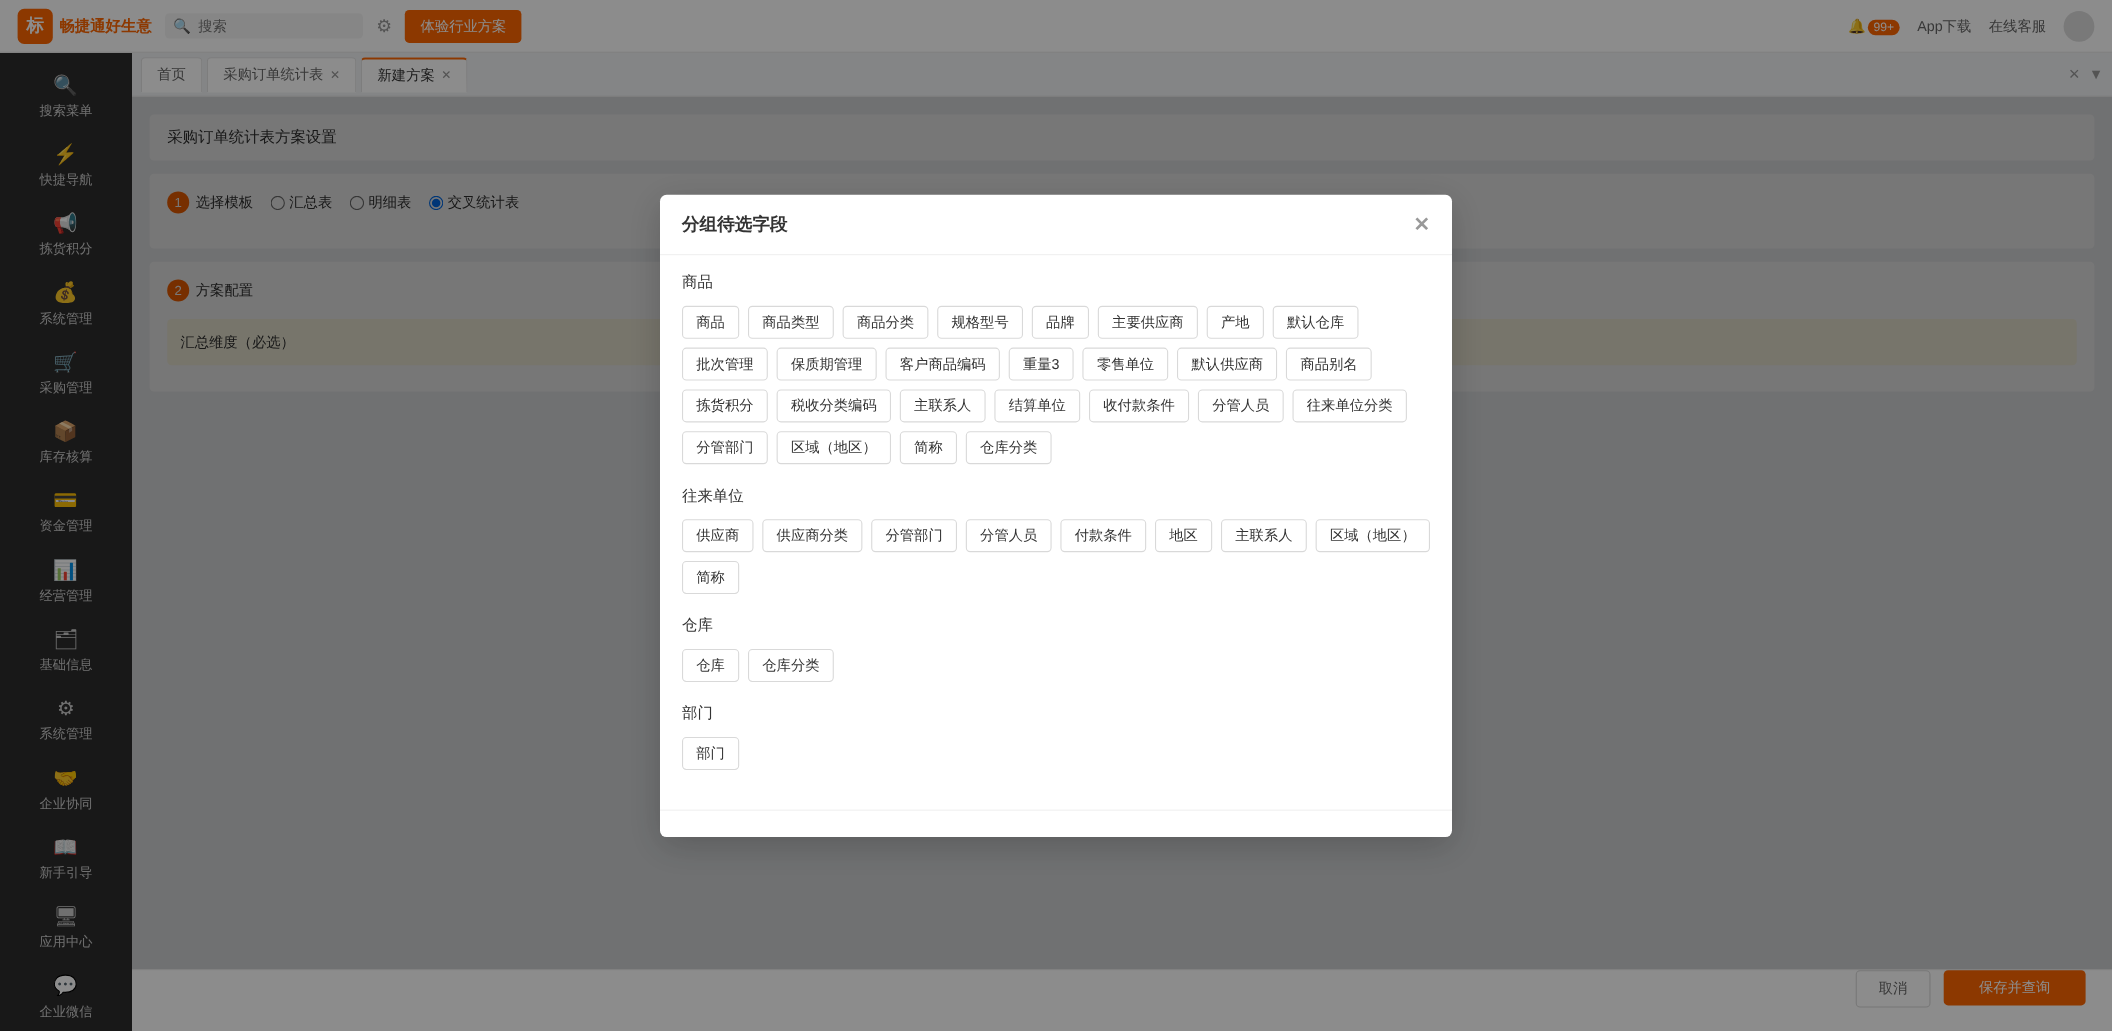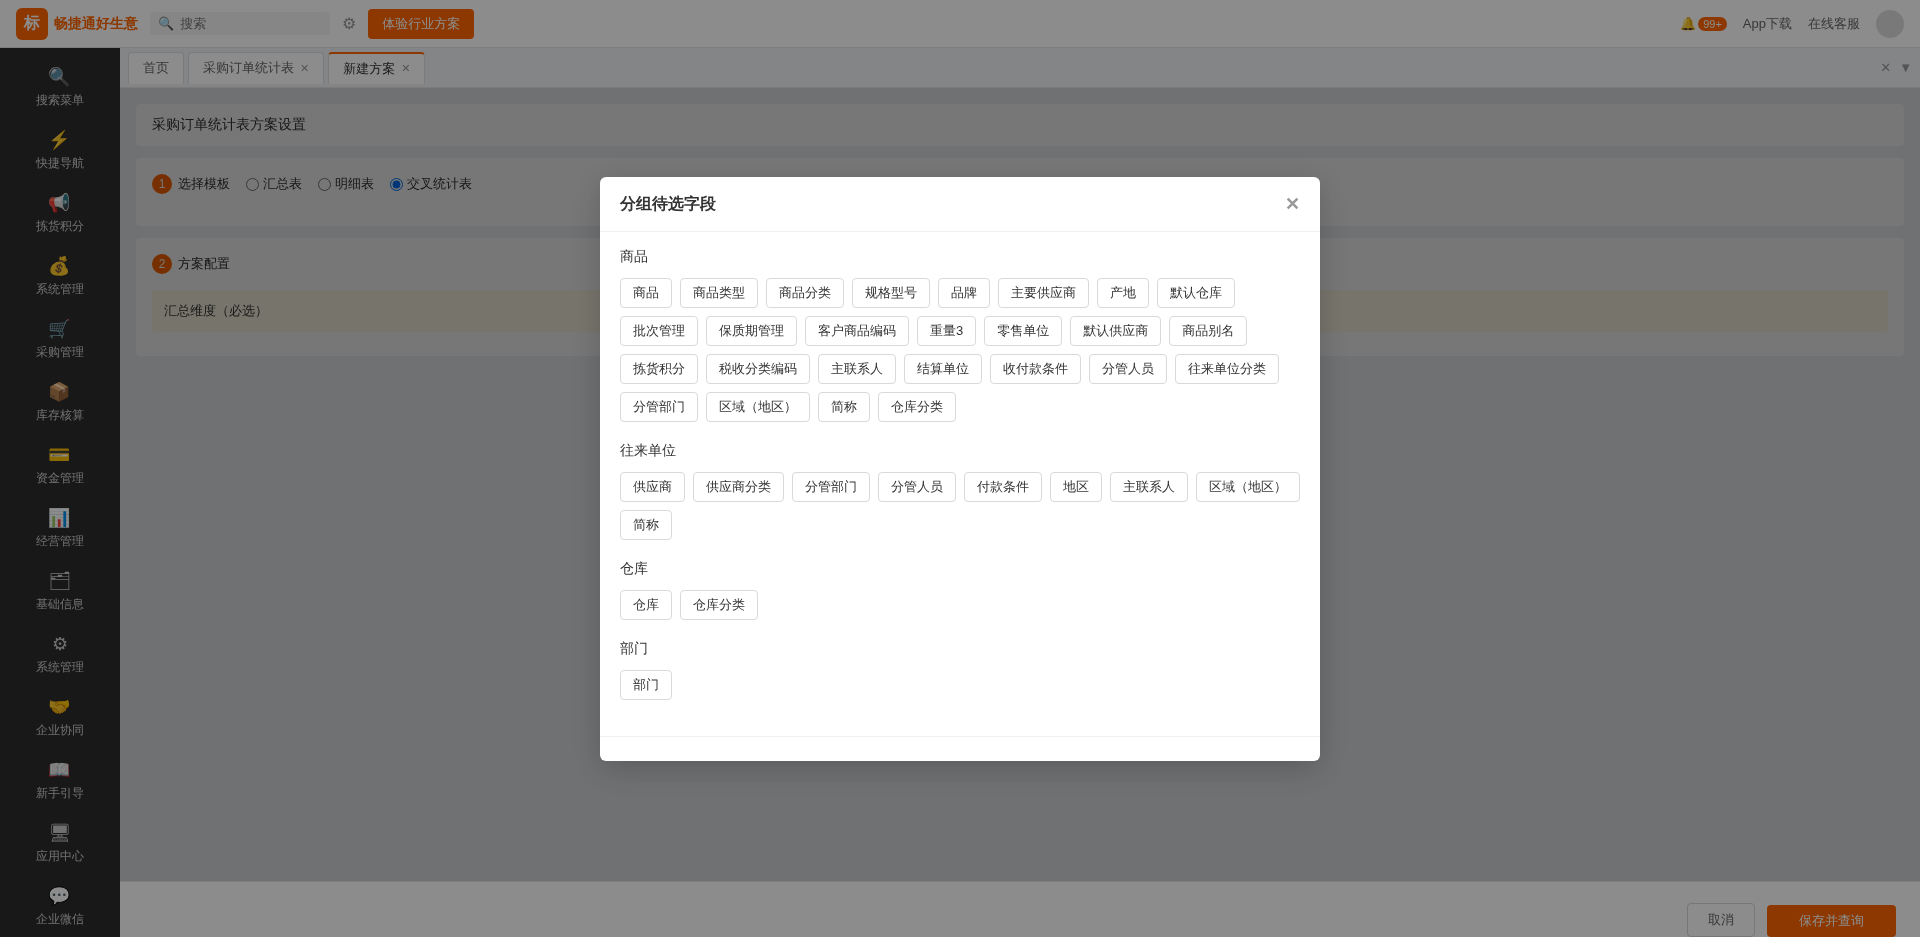--- a/index.html
+++ b/index.html
@@ -67,21 +67,21 @@
     .step { display: flex; align-items: center; gap: 6px; }
     .step-num { width: 20px; height: 20px; border-radius: 50%; background: #f60; color: #fff; font-size: 12px; display: flex; align-items: center; justify-content: center; }
     .step-label { font-size: 13px; color: #333; }
     .radio-group { display: flex; align-items: center; gap: 16px; }
     .radio-item { display: flex; align-items: center; gap: 4px; font-size: 13px; cursor: pointer; }
 
     
     .bottom-bar {
       position: fixed; bottom: 0; left: 120px; right: 0; height: 56px;
       background: #fff; border-top: 1px solid #e8e8e8;
-      display: flex; align-items: flex-end; justify-content: flex-end;
+      display: flex; align-items: flex-start; justify-content: flex-end;
       padding: 0 24px; gap: 12px; z-index: 80;
     }
     .btn-cancel { border: 1px solid #d9d9d9; background: #fff; color: #666; border-radius: 4px; padding: 7px 20px; cursor: pointer; font-size: 13px; }
     .btn-save { background: #f60; color: #fff; border: none; border-radius: 4px; padding: 7px 32px; cursor: pointer; font-size: 13px; }
 
     
     .modal-overlay {
       position: fixed; inset: 0; background: rgba(0,0,0,0.45); z-index: 200;
       display: flex; align-items: center; justify-content: center;
     }

